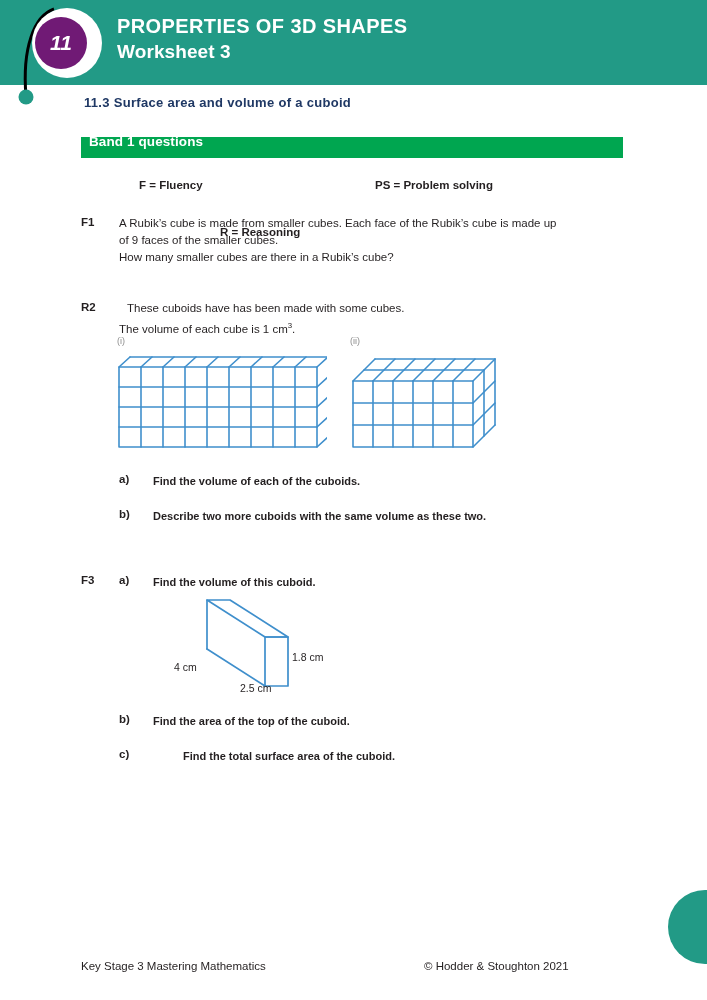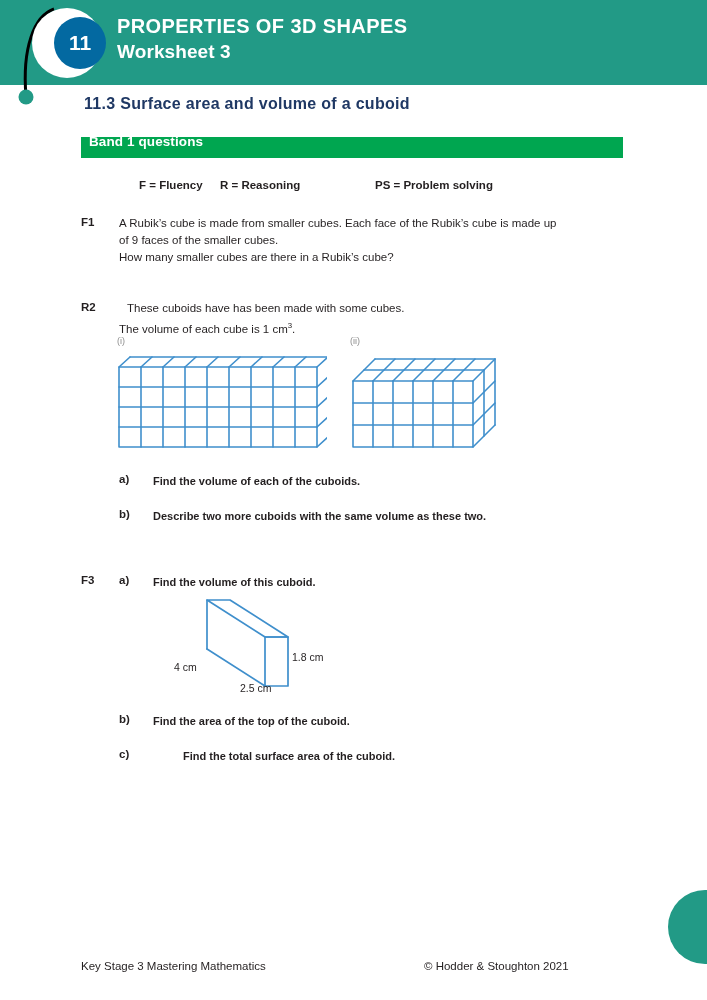--- a/index.html
+++ b/index.html
@@ -36,33 +36,34 @@
     position: absolute;
     left: 18px;
     top: 8px;
     width: 70px;
     height: 70px;
     border-radius: 50%;
     background: #ffffff;
   }
   .badge-circle {
     position: absolute;
-    left: 40px;
+    left: 21px;
     top: 17px;
     width: 52px;
     height: 52px;
     border-radius: 50%;
-    background: #0369a1;
+    background: #701a75;
     color: #ffffff;
     font-size: 21px;
     font-weight: bold;
     display: flex;
     align-items: center;
     justify-content: center;
     letter-spacing: 0px;
+    font-style: italic;
   }
   .badge-tail {
     position: absolute;
     left: 0px;
     top: 0px;
     width: 106px;
     height: 106px;
     pointer-events: none;
   }
   .header-title {
@@ -85,21 +86,21 @@
     letter-spacing: 0.1px;
     line-height: 25px;
   }
 
   
   .section-heading {
     position: absolute;
     left: 84px;
     top: 95px;
     color: #1f3864;
-    font-size: 16px;
+    font-size: 13px;
     font-weight: bold;
     letter-spacing: 0.3px;
   }
 
   
   .band-bar {
     position: absolute;
     left: 81px;
     top: 137px;
     width: 542px;
@@ -121,21 +122,21 @@
     position: absolute;
     left: 81px;
     top: 179px;
     width: 560px;
     font-size: 11.5px;
     font-weight: bold;
     color: #231f20;
   }
   .key-item { position: absolute; top: 0; white-space: nowrap; }
   .key-f  { left: 14px; padding-left: 44px; }
-  .key-r  { left: 139px; }
+  .key-r  { left: 139px; margin-top: 47px; }
   .key-ps { left: 294px; }
 
   
   .qtag {
     position: absolute;
     font-size: 11.5px;
     font-weight: bold;
     color: #231f20;
   }
   .qtext {

